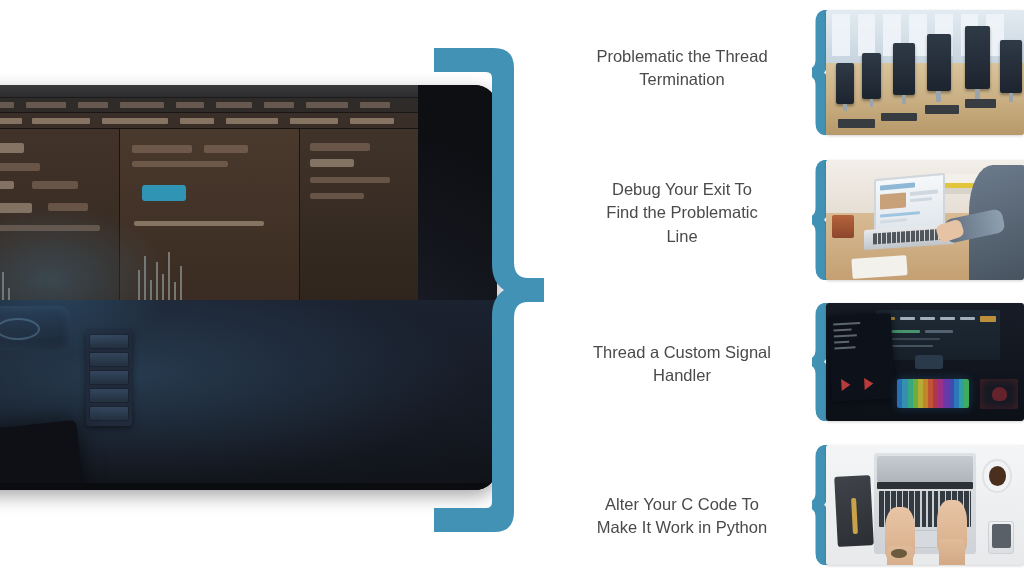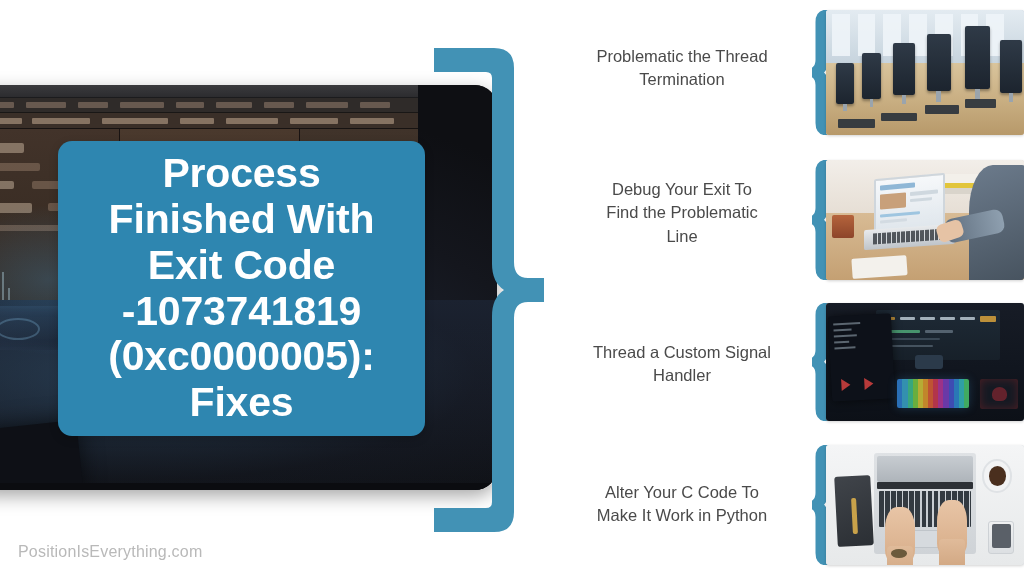--- a/index.html
+++ b/index.html
@@ -421,28 +421,20 @@
           <span class="key" style="top:76px"></span>
         </div>
         <div class="laptop-dark"></div>
       </div>
 
       <div class="glow"></div>
       <div class="bottom-strip"></div>
     </div>
   </div>
 
-  <div class="title-card">
-    <div class="title-text">Process
-Finished With
-Exit Code
--1073741819
-(0xc0000005):
-Fixes</div>
-  </div>
 
   <svg class="brace-big" viewBox="0 0 118 500">
     <path d="M2 8 H62 Q82 8 82 28 V222 Q82 238 96 238 H112 V262 H96 Q82 262 82 278 V472 Q82 492 62 492 H2 V468 H54 Q60 468 60 462 V276 Q60 258 72 250 Q60 242 60 224 V38 Q60 32 54 32 H2 Z" fill="#4292b5"></path>
   </svg>
 
   <div class="rows">
 
     <div class="row" style="top:0">
       <div class="row-label" style="top:45px">Problematic the Thread
 Termination</div>
@@ -552,21 +544,21 @@
             <i style="left:86.4%;background:#35b7bd"></i>
             <i style="left:93.6%;background:#49c46d"></i>
           </div>
           <div class="mousearea"></div>
           <div class="pad"></div>
         </div>
       </div>
     </div>
 
     <div class="row" style="top:0">
-      <div class="row-label" style="top:481px">Alter Your C Code To
+      <div class="row-label" style="top:493px">Alter Your C Code To
 Make It Work in Python</div>
       <svg class="row-brace" style="top:445px;height:120px" viewBox="0 0 34 120">
         <path d="M32 2 H16 Q6 2 6 12 V48 Q6 55 1 58 V62 Q6 65 6 72 V108 Q6 118 16 118 H32 V110 H18 Q13 110 13 105 V69 Q13 62 8 60 Q13 57 13 50 V15 Q13 10 18 10 H32 Z" fill="#4292b5" stroke="#4292b5" stroke-width="5" stroke-linejoin="round"></path>
       </svg>
       <div class="thumb" style="top:445px;height:120px">
         <div class="ph top4">
           <div class="lapbody"></div>
           <div class="lapscr4"></div>
           <div class="hinge"></div>
           <div class="keys"></div>
@@ -579,15 +571,14 @@
           <div class="note4"></div>
           <div class="pen4"></div>
           <div class="cup4"></div>
           <div class="phone4"></div>
         </div>
       </div>
     </div>
 
   </div>
 
-  <div class="watermark">PositionIsEverything.com</div>
 
 </div>
 
 </body></html>

